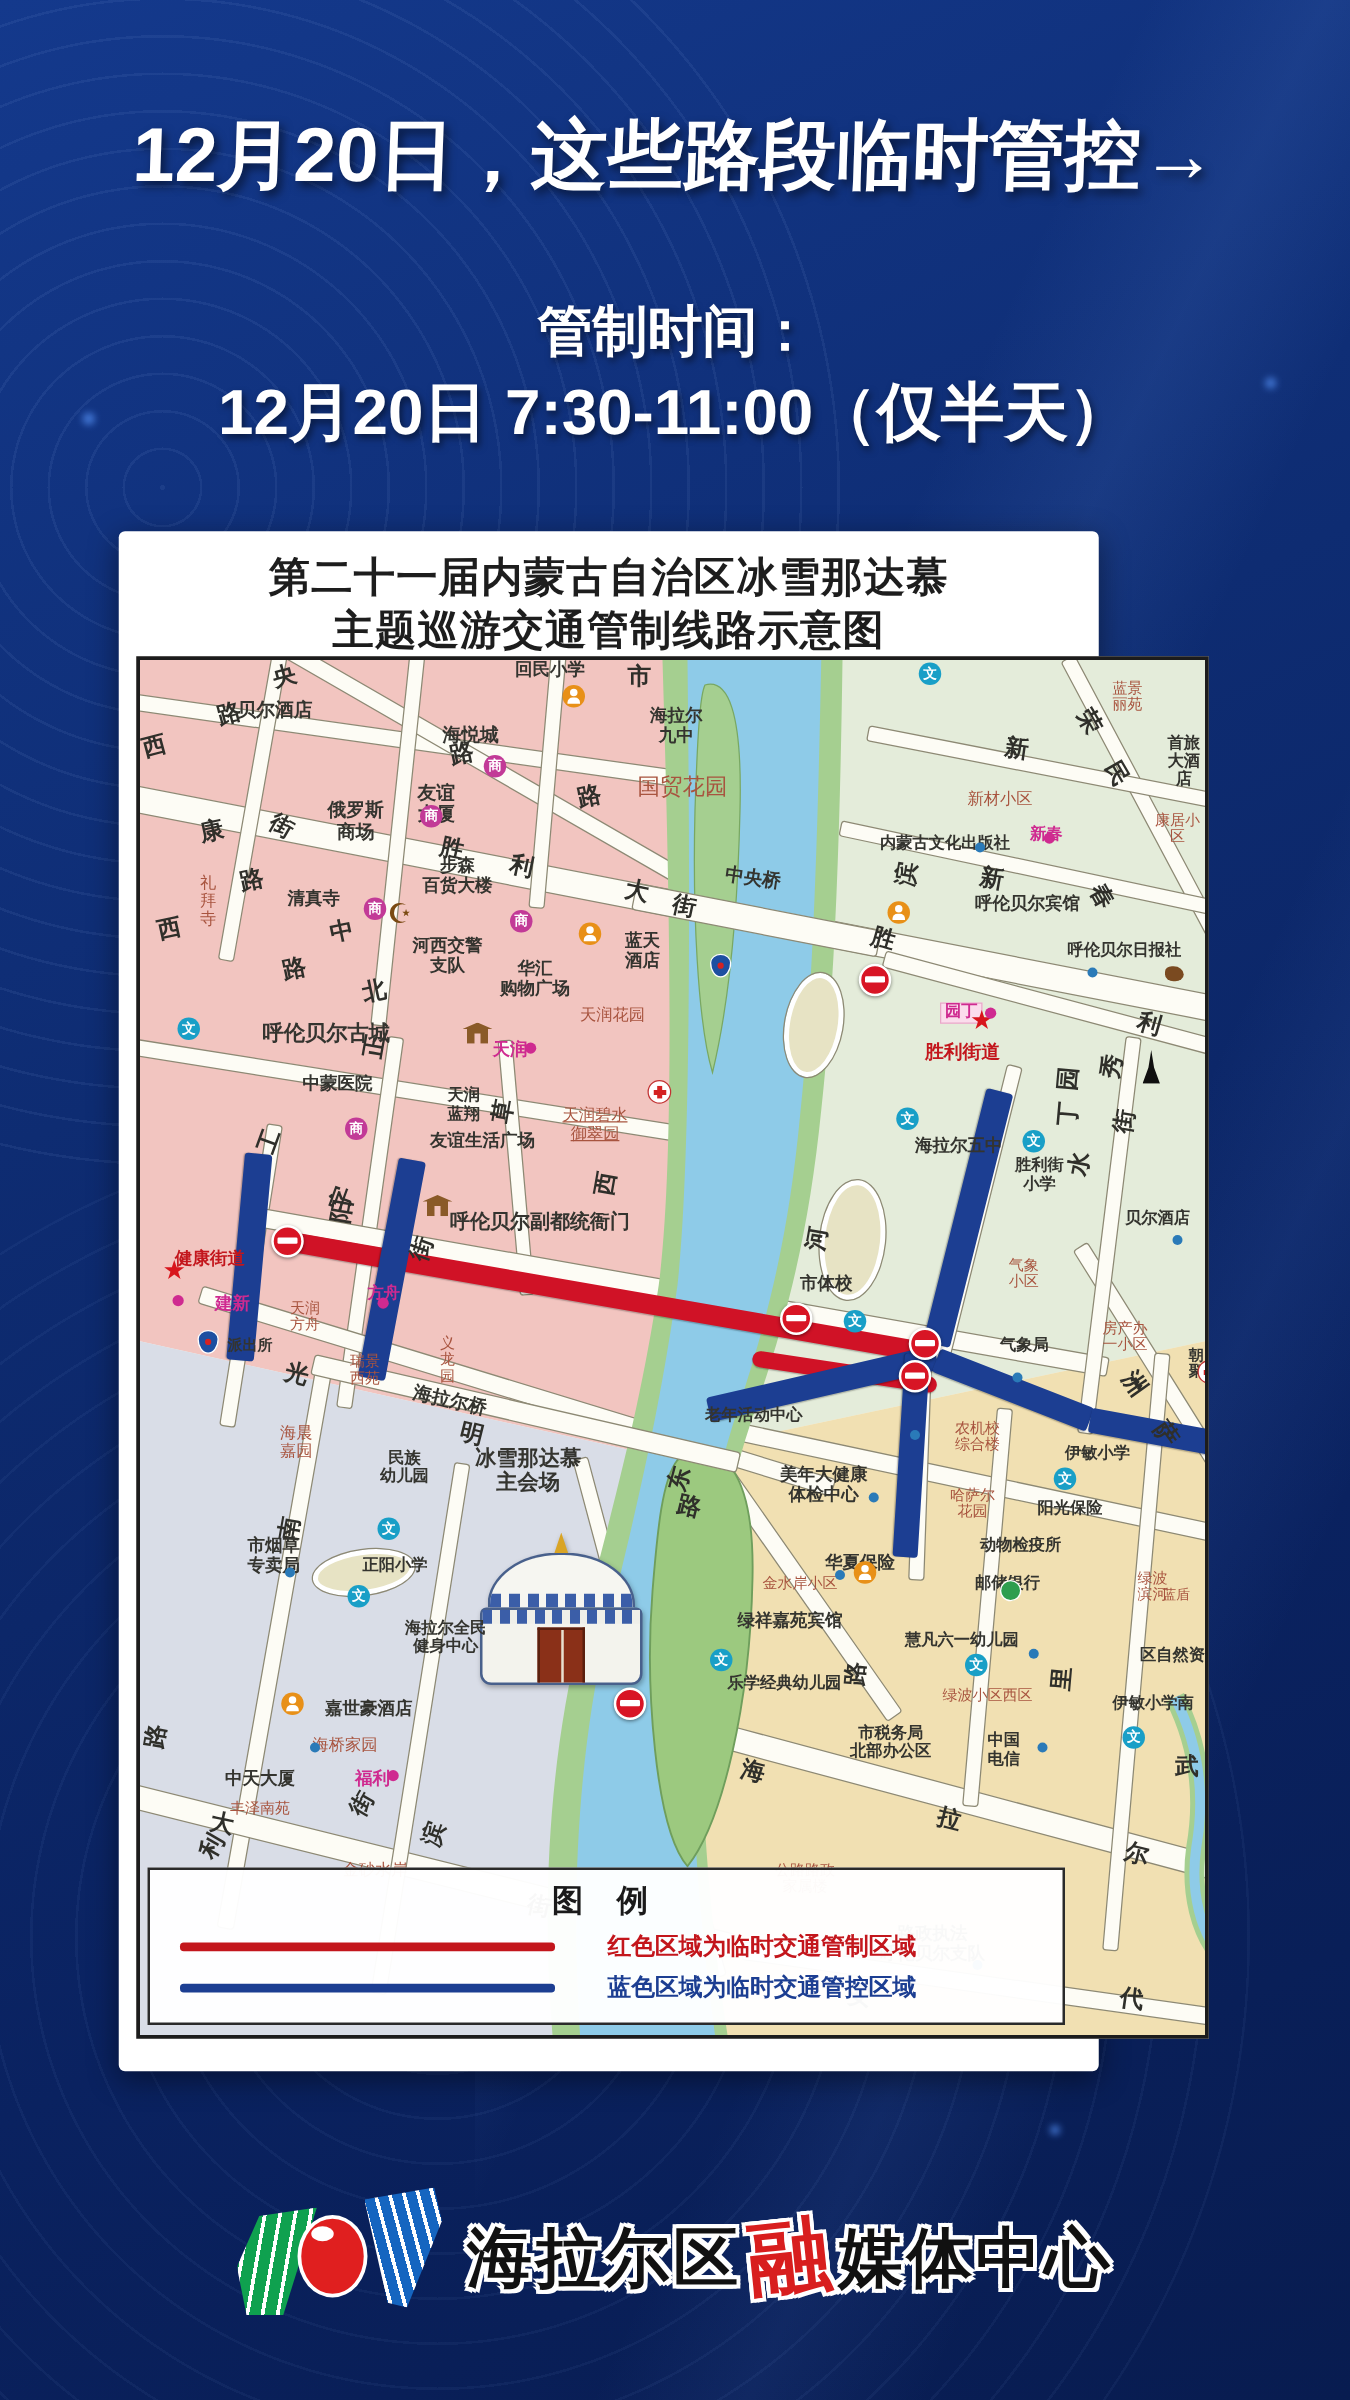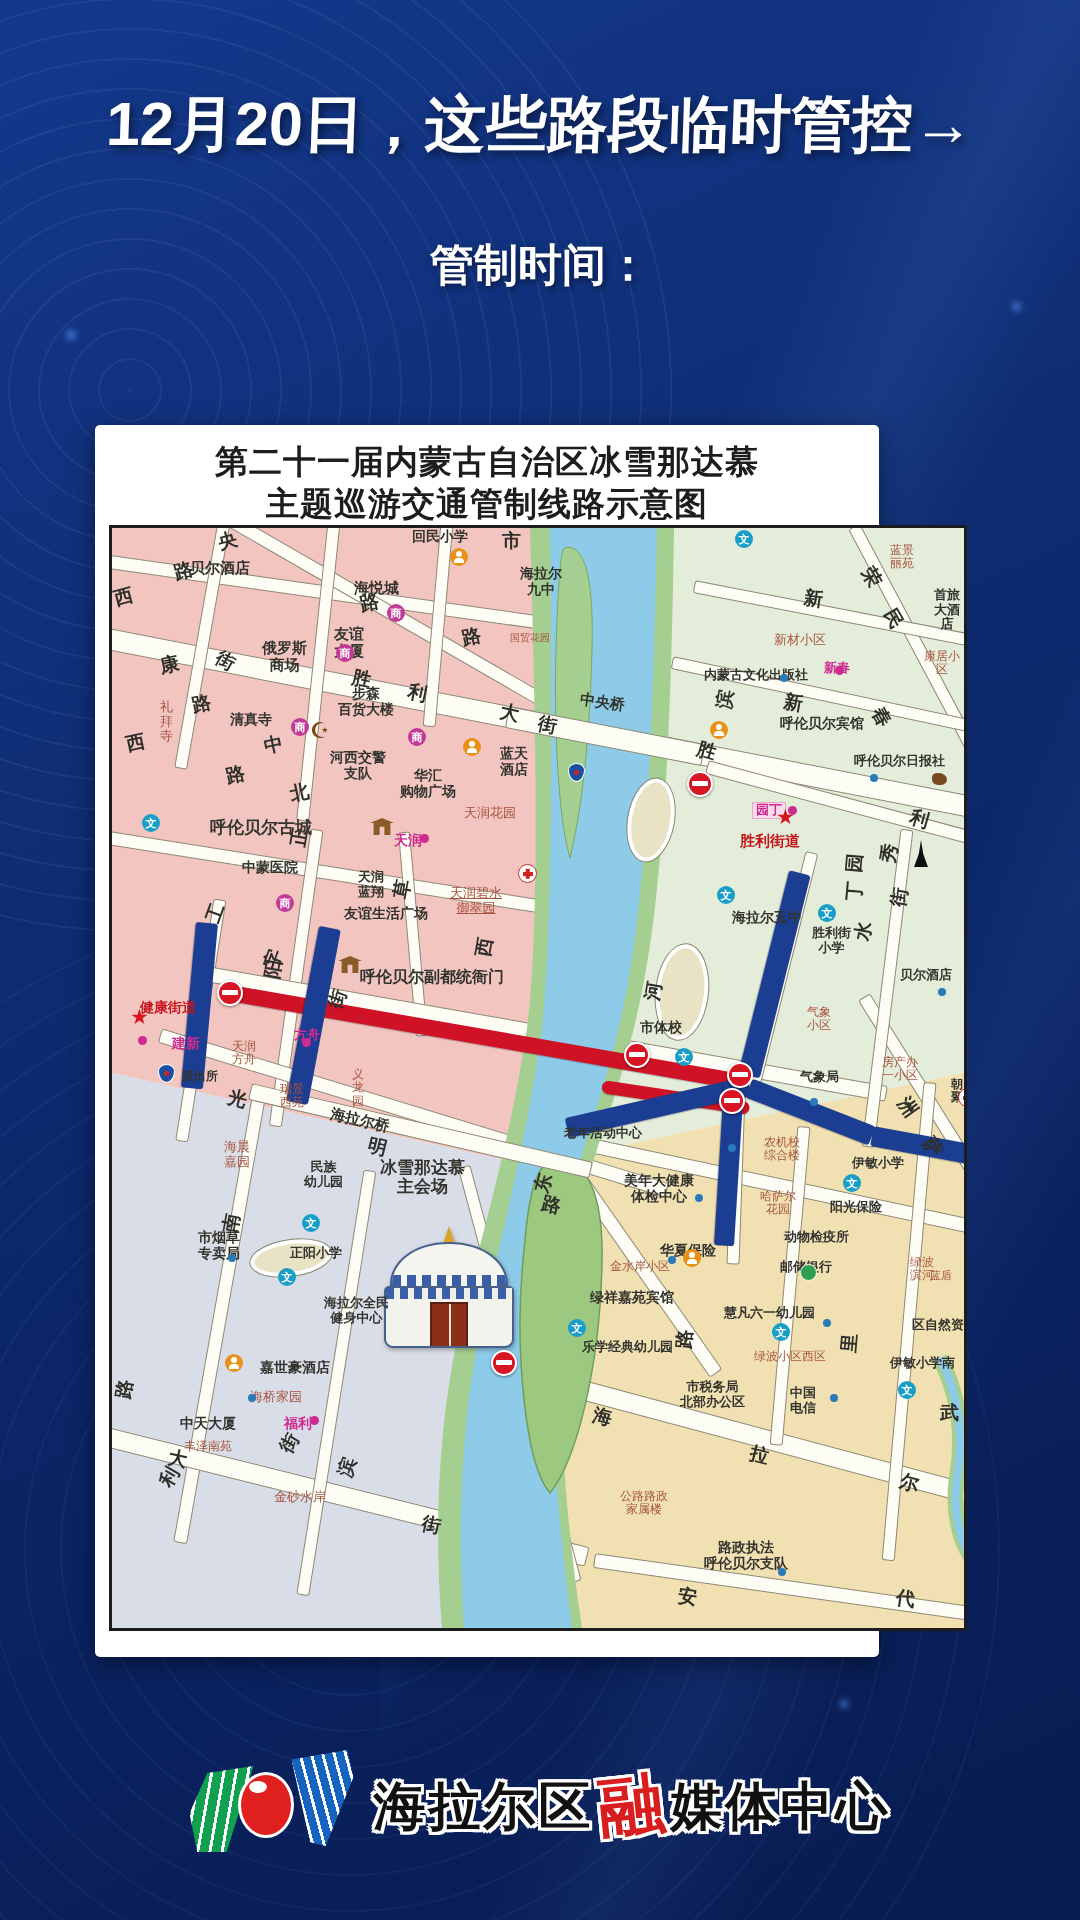--- a/index.html
+++ b/index.html
@@ -109,20 +109,21 @@
   <div class="bg-rings"></div>
   <div class="bg-rings2"></div>
   <div class="bg-streak"></div>
   <div class="glow-dot" style="left:66px;top:330px;width:10px;height:10px;"></div>
   <div class="glow-dot" style="left:298px;top:478px;width:7px;height:7px;"></div>
   <div class="glow-dot" style="left:1012px;top:302px;width:9px;height:9px;"></div>
   <div class="glow-dot" style="left:840px;top:1700px;width:8px;height:8px;"></div>
 
   <div class="main-title">12月20日，这些路段临时管控→</div>
   <div class="ctl-label">管制时间：</div>
+  <div class="ctl-value">12月20日 7:30-11:00（仅半天）</div>
 
   <div id="map-card">
     <div class="map-title l1">第二十一届内蒙古自治区冰雪那达慕</div>
     <div class="map-title l2">主题巡游交通管制线路示意图</div>
 
     <div id="map-frame">
       <div id="map-canvas">
 
         <svg class="lyr-regions" width="852" height="1100" viewBox="0 0 852 1100">
           <path d="M0,0 L425,0 L448,300 L428,640 L0,545 Z" fill="#f2c5c0"></path>
@@ -141,20 +142,31 @@
         </svg>
 
         <div class="yurt">
           <div class="yurt-spire"></div>
           <div class="yurt-dome"></div>
           <div class="yurt-body">
             <div class="yurt-door"></div>
           </div>
         </div>
 
+        <div id="legend">
+          <div class="legend-title">图 例</div>
+          <div class="legend-row">
+            <div class="legend-swatch" style="background: rgb(195, 22, 28);"></div>
+            <div class="legend-text" style="color: rgb(195, 22, 28);">红色区域为临时交通管制区域</div>
+          </div>
+          <div class="legend-row">
+            <div class="legend-swatch" style="background: rgb(28, 62, 146);"></div>
+            <div class="legend-text" style="color: rgb(28, 62, 146);">蓝色区域为临时交通管控区域</div>
+          </div>
+        </div>
 
       <div class="road" style="left: -15px; top: 98px; width: 900px; height: 22px; transform-origin: 0px 50%; transform: rotate(11deg);"></div>
           <div class="road" style="left: -10px; top: 26px; width: 460px; height: 14px; transform-origin: 0px 50%; transform: rotate(8deg);"></div>
           <div class="road" style="left: 118px; top: -15px; width: 360px; height: 14px; transform-origin: 0px 50%; transform: rotate(30deg);"></div>
           <div class="road" style="left: 112px; top: -12px; width: 250px; height: 13px; transform-origin: 0px 50%; transform: rotate(100deg);"></div>
           <div class="road" style="left: 222px; top: -12px; width: 300px; height: 13px; transform-origin: 0px 50%; transform: rotate(96deg);"></div>
           <div class="road" style="left: 335px; top: -12px; width: 205px; height: 13px; transform-origin: 0px 50%; transform: rotate(95deg);"></div>
           <div class="road" style="left: -10px; top: 302px; width: 450px; height: 14px; transform-origin: 0px 50%; transform: rotate(9deg);"></div>
           <div class="road" style="left: 205px; top: 295px; width: 300px; height: 13px; transform-origin: 0px 50%; transform: rotate(98deg);"></div>
           <div class="road" style="left: 108px; top: 365px; width: 245px; height: 13px; transform-origin: 0px 50%; transform: rotate(99deg);"></div>
@@ -260,21 +272,21 @@
           <div class="schar" style="left: 828px; top: 872px; transform: rotate(0deg);">武</div>
           <div class="lbl c-d" style="left: 78px; top: 32px; font-size: 15px;">贝尔酒店</div>
           <div class="lbl c-d" style="left: 242px; top: 52px; font-size: 15px;">海悦城</div>
           <div class="lbl c-d" style="left: 150px; top: 112px; font-size: 15px;">俄罗斯
 商场</div>
           <div class="lbl c-d" style="left: 222px; top: 98px; font-size: 15px;">友谊
 大厦</div>
           <div class="lbl c-d" style="left: 300px; top: 1px; font-size: 14px;">回民小学</div>
           <div class="lbl c-d" style="left: 408px; top: 38px; font-size: 14px;">海拉尔
 九中</div>
-          <div class="lbl c-b" style="left: 398px; top: 104px; font-size: 10px;">国贸花园</div>
+          <div class="lbl c-b" style="left: 398px; top: 92px; font-size: 18px;">国贸花园</div>
           <div class="lbl c-d" style="left: 185px; top: 158px; font-size: 14px; margin-left: 41px;">步森
 百货大楼</div>
           <div class="lbl c-b" style="left: 48px; top: 172px; font-size: 13px;">礼
 拜
 寺</div>
           <div class="lbl c-d" style="left: 118px; top: 184px; font-size: 14px;">清真寺</div>
           <div class="lbl c-d" style="left: 218px; top: 222px; font-size: 14px;">河西交警
 支队</div>
           <div class="lbl c-d" style="left: 288px; top: 240px; font-size: 14px;">华汇
 购物广场</div>

